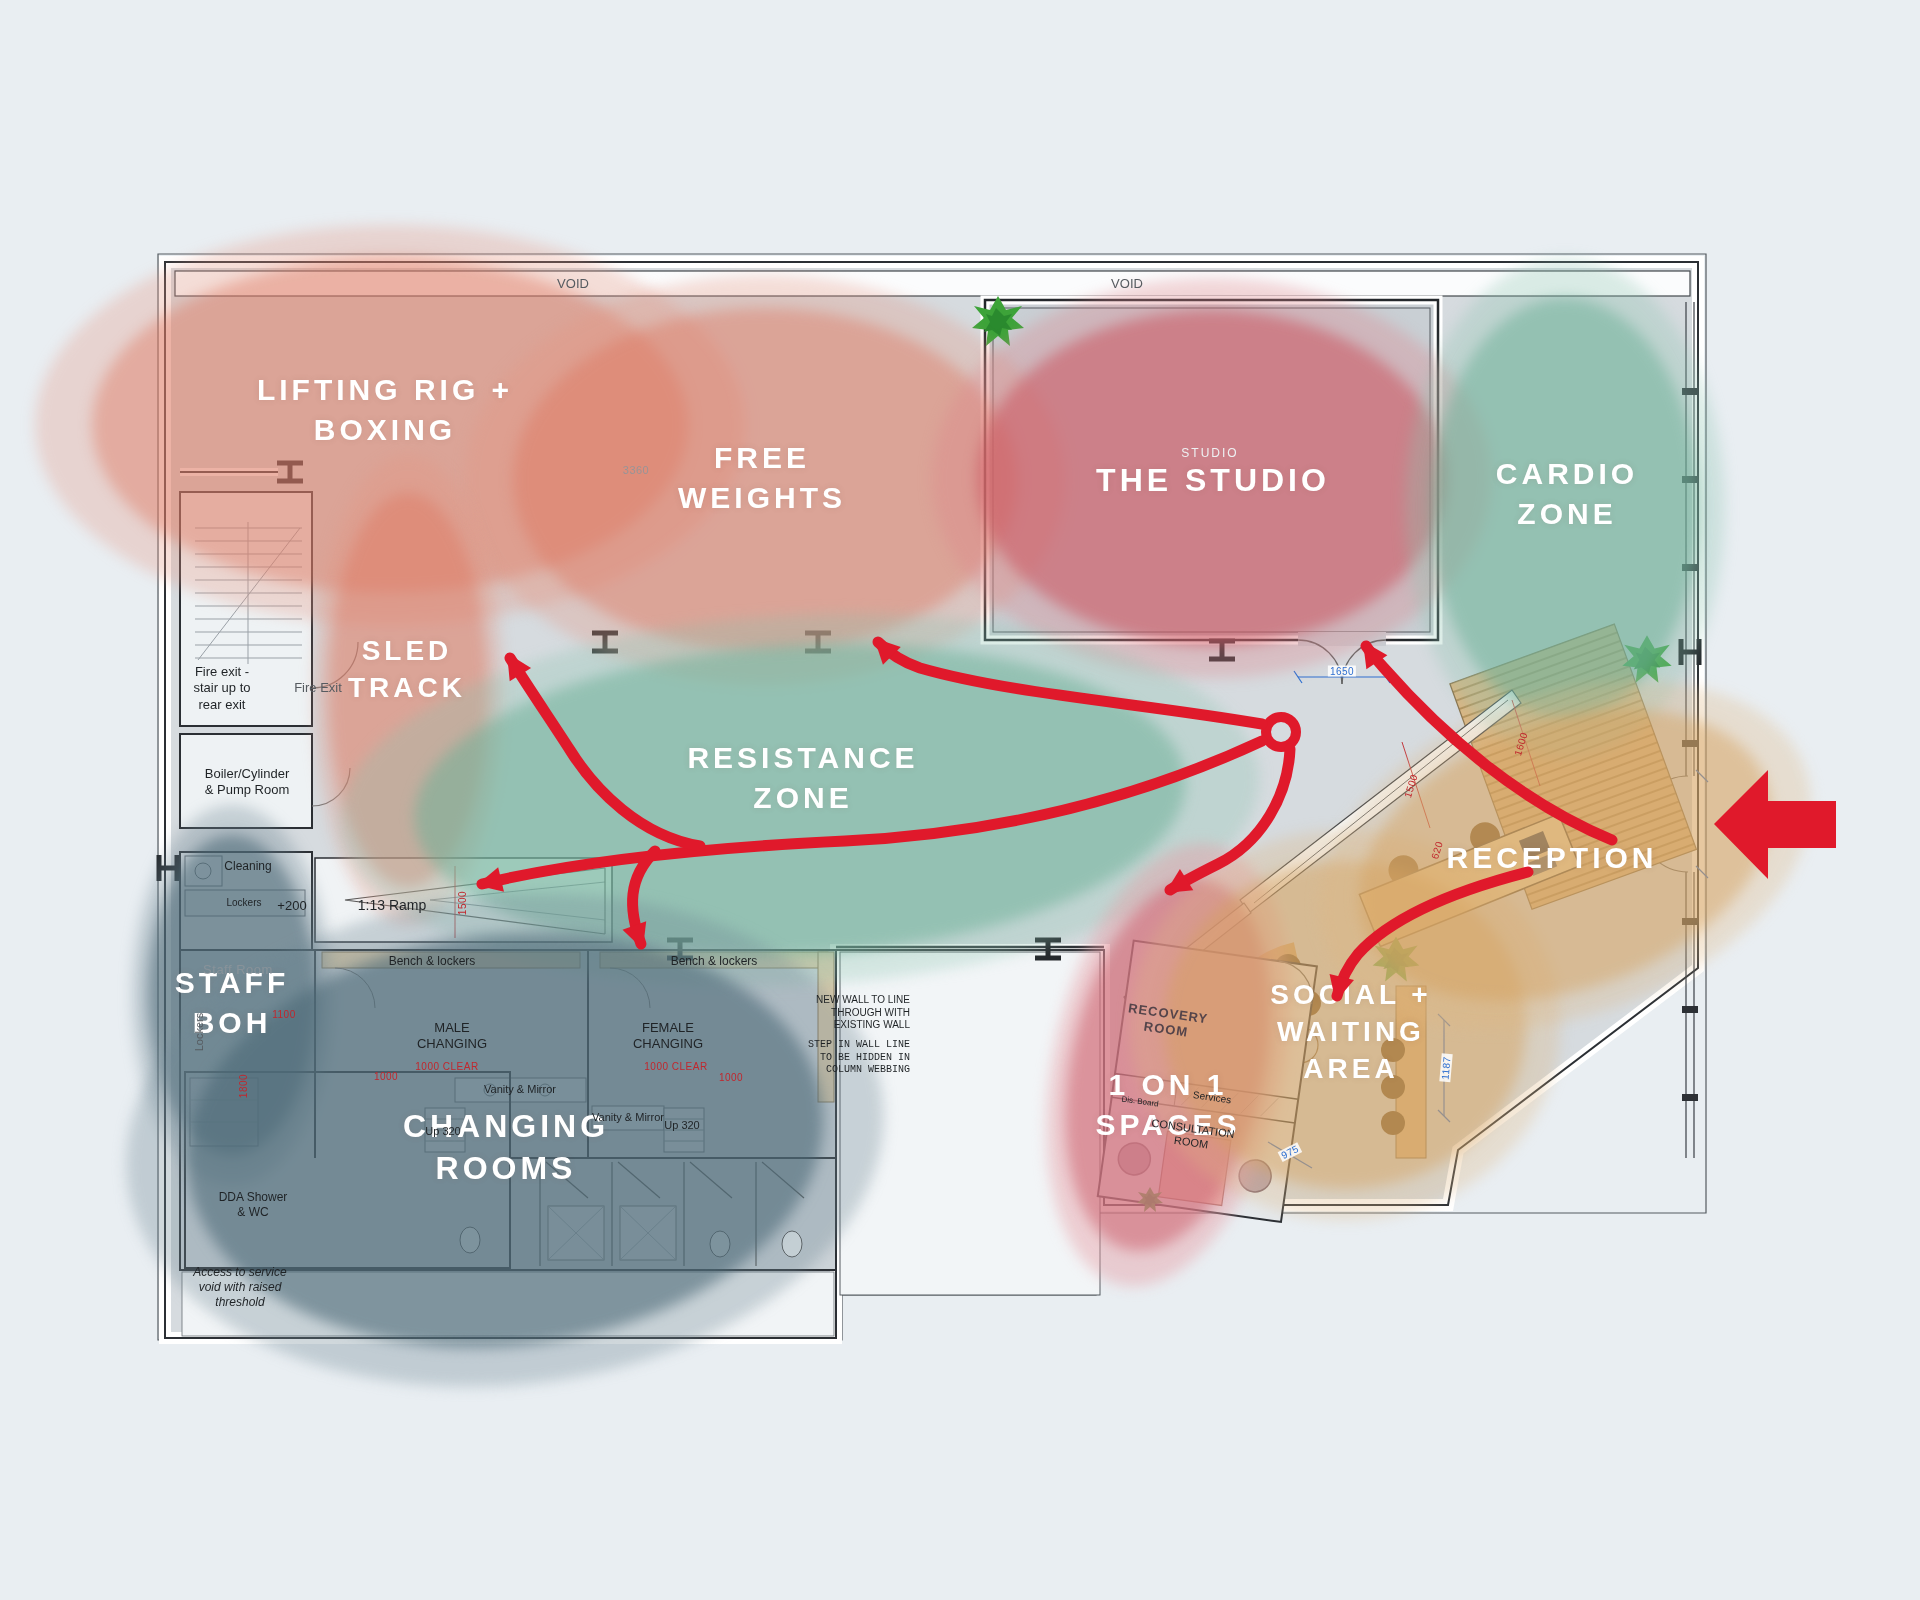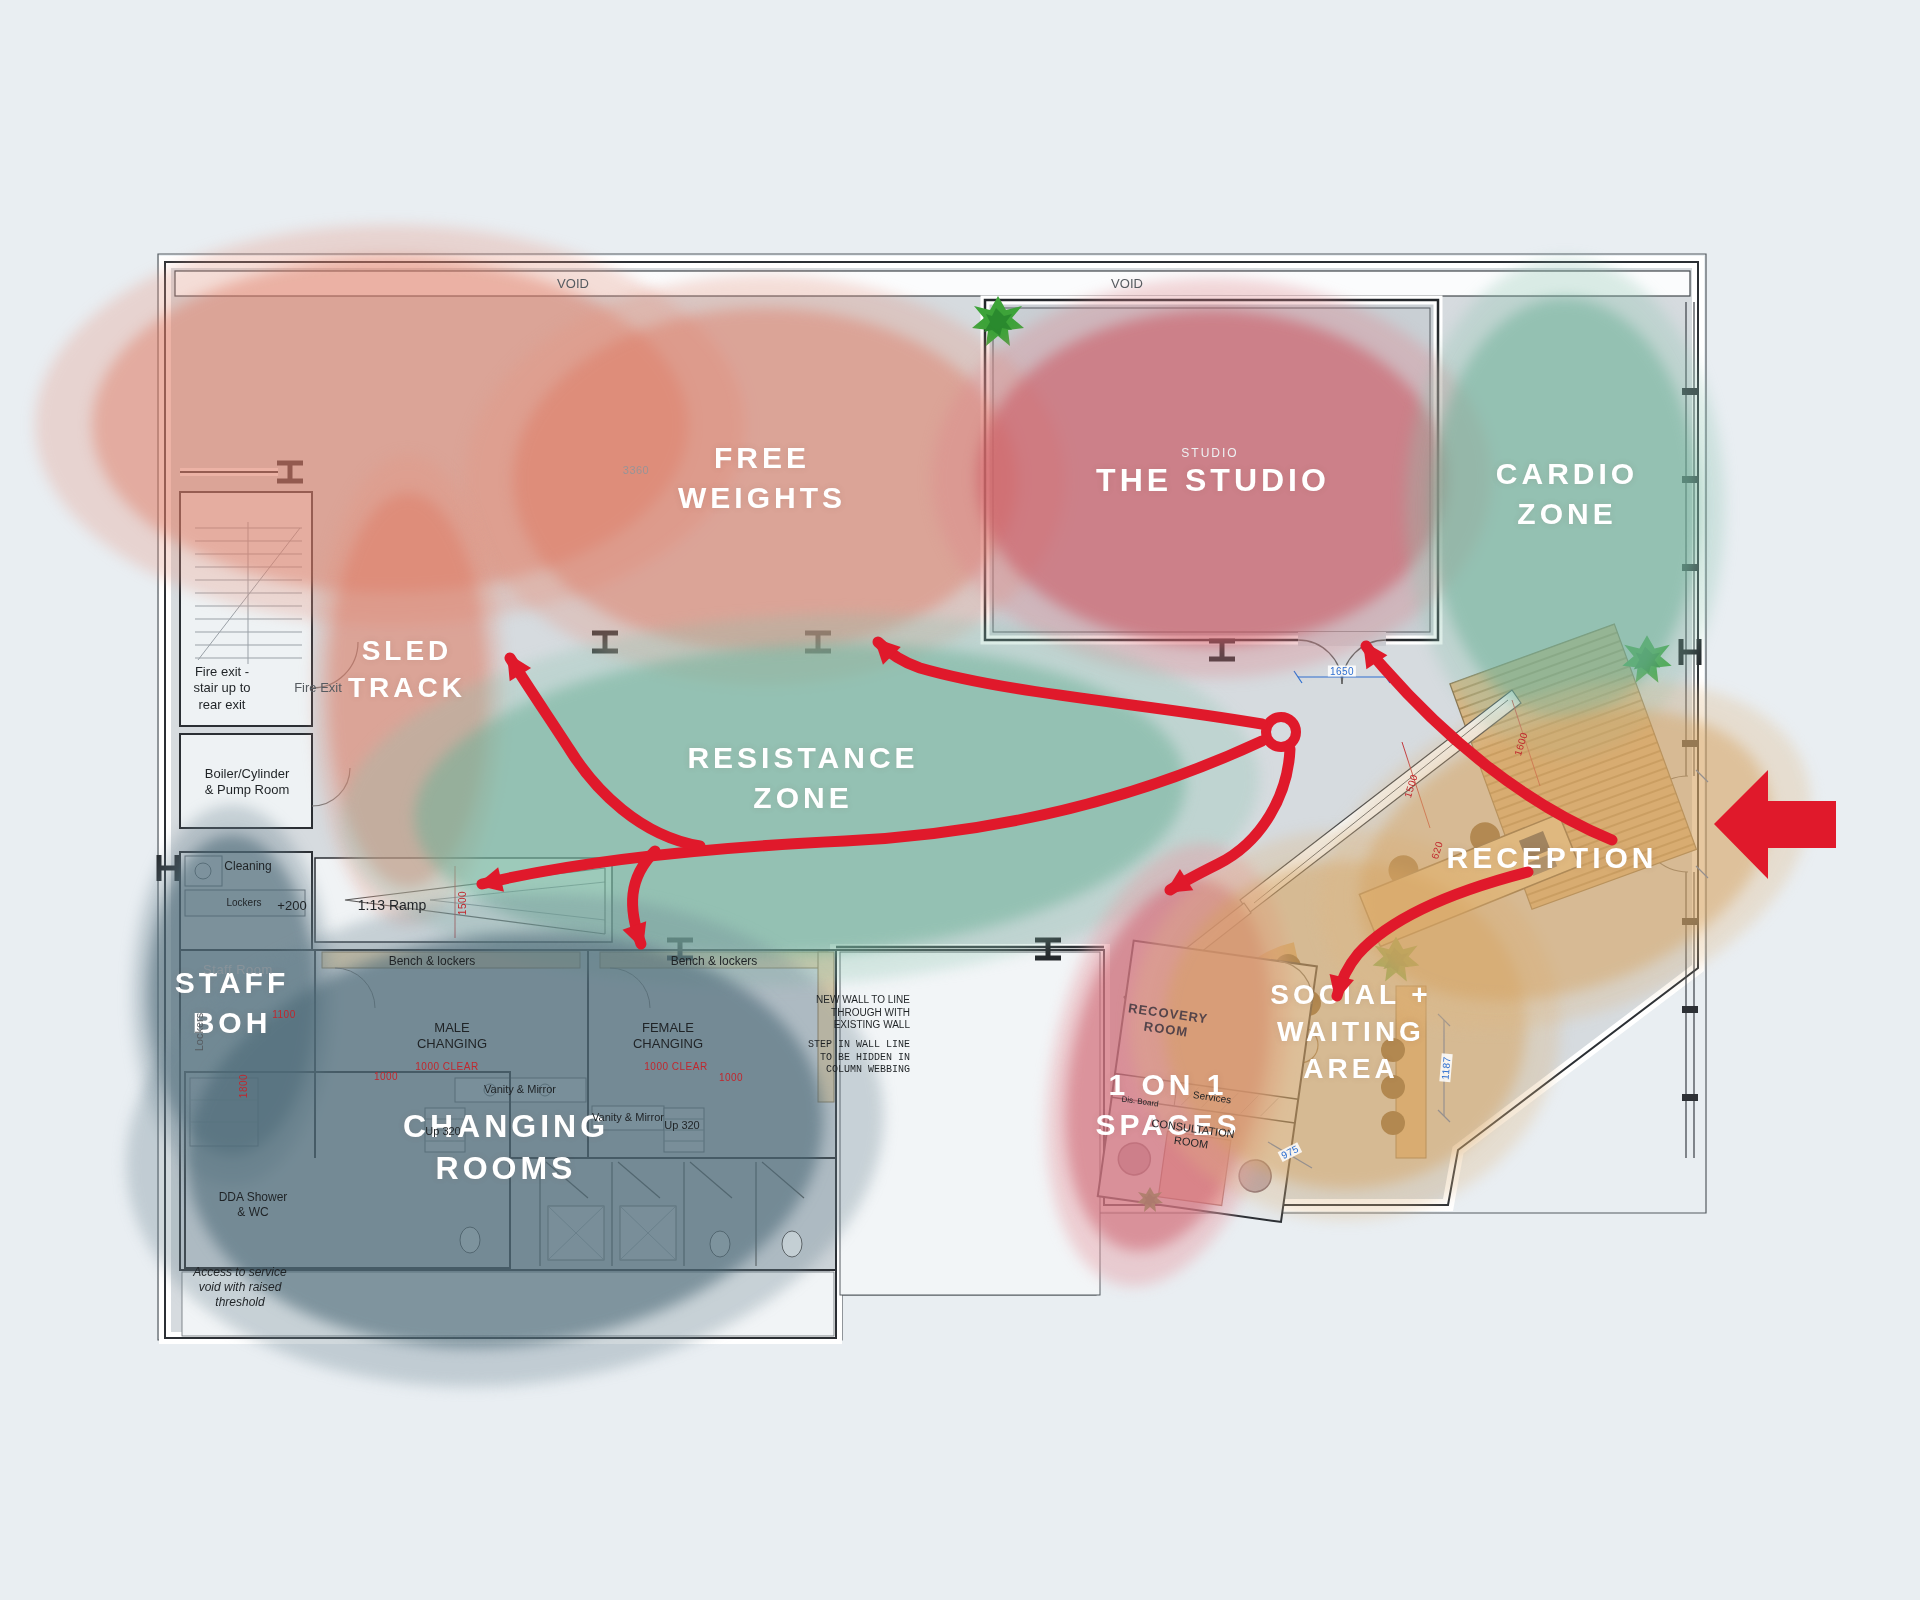--- a/index.html
+++ b/index.html
@@ -315,20 +315,22 @@
     </div>
   <div class="zone" id="z-social">
       <div class="halo"></div>
       <div class="core"></div>
     </div>
   <div class="zone" id="z-recep">
       <div class="halo"></div>
       <div class="core"></div>
     </div>
 
+  <div class="zlabel" style="left:385px;top:410px;">LIFTING RIG +
+BOXING</div>
   <div class="zlabel" style="left:407px;top:670px;font-size:28px;">SLED
 TRACK</div>
   <div class="zlabel" style="left:762px;top:478px;">FREE
 WEIGHTS</div>
   <div class="zlabel" style="left:1213px;top:480px;font-size:32px;">THE STUDIO</div>
   <div class="zlabel" style="left:1567px;top:494px;">CARDIO
 ZONE</div>
   <div class="zlabel" style="left:803px;top:778px;">RESISTANCE
 ZONE</div>
   <div class="zlabel" style="left:232px;top:1003px;">STAFF

